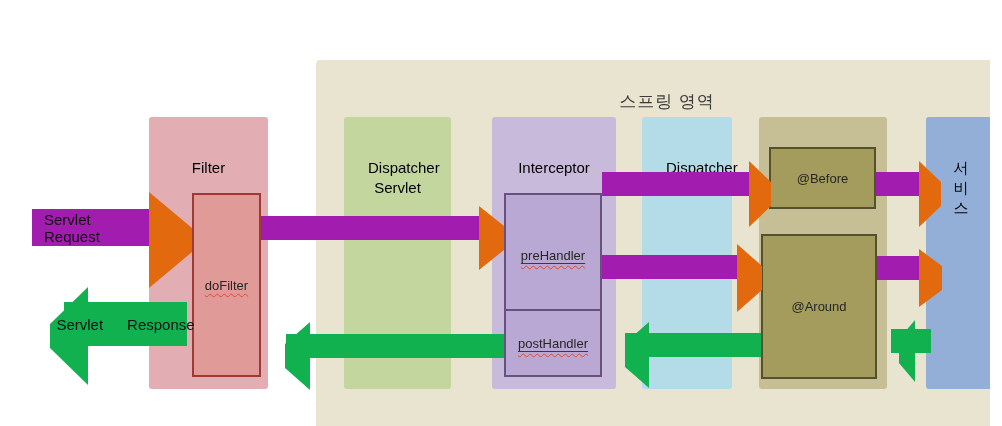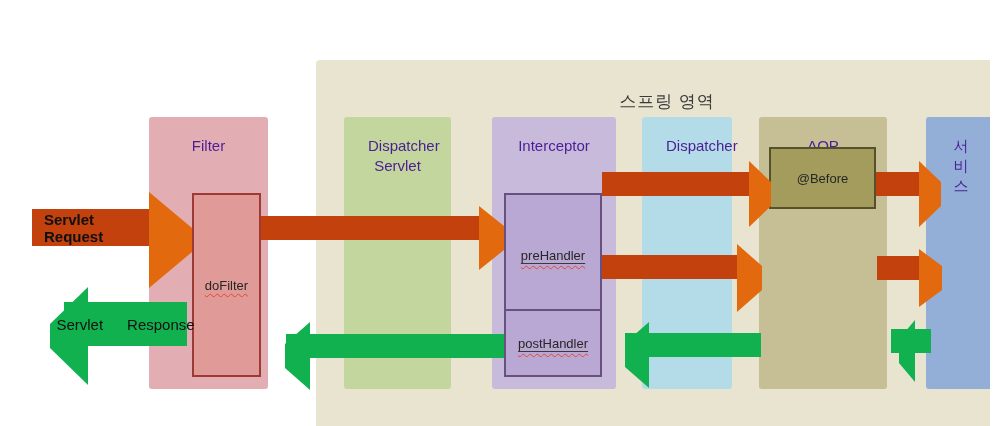--- a/index.html
+++ b/index.html
@@ -7,21 +7,21 @@
   #canvas { position:relative; width:1002px; height:426px; background:#ffffff; overflow:hidden; }
 
   .abs { position:absolute; }
 
   
   .spring-region { left:292px; top:36px; width:702px; height:388px; background:#e9e4d0; border-radius:4px; }
   .region-label { left:292px; top:54px; width:702px; text-align:center; font-size:17px; color:#3a3a3a; letter-spacing:1px; }
 
   
   .col { top:93px; height:272px; border-radius:3px; }
-  .col-label { padding-top:7px; text-align:center; font-size:15px; line-height:20px; color:#4c1d95; }
+  .col-label { padding-top:7px; text-align:center; font-size:15px; line-height:20px; color:#000000;margin-top:22px; }
   .col-filter      { left:125px; width:119px; background:#e2aeb3; }
   .col-dispatcher  { left:320px; width:107px; background:#c3d69e; }
   .col-interceptor { left:468px; width:124px; background:#c8badb; }
   .col-controller  { left:618px; width:90px;  background:#b3dce8; }
   .col-aop         { left:735px; width:128px; background:#c6be94; }
   .col-service     { left:902px; width:70px;  background:#93afd8; }
 
   
   .box { display:flex; align-items:center; justify-content:center; font-size:13px; color:#262626; border-radius:0; }
   .box-dofilter    { left:168px; top:169px; width:69px;  height:184px; background:#e09b98; border:2px solid #9e3a33; }
@@ -31,21 +31,21 @@
   .box-around      { left:737px; top:210px; width:116px; height:145px; background:#a39c5c; border:2px solid #55512c; }
 
   
   .ul-solid { text-decoration: underline; text-decoration-color:#3a3a3a; text-decoration-thickness:1px; text-underline-offset:3px; }
   .ul-wavy  { text-decoration: underline wavy #e0492e; text-decoration-thickness:1px; text-underline-offset:5px; }
   .ul-wavy-only { text-decoration: underline wavy #e0492e; text-decoration-thickness:1px; text-underline-offset:3px; }
 
   
   .a-body { position:absolute; }
   .a-head { position:absolute; width:0; height:0; border-style:solid; }
-  .orange { background:#c2410c;font-weight:bold; }
+  .orange { background:#a21caf; }
   .green  { background:#12b150; }
   .a-text { display:flex; align-items:center; justify-content:center; color:#101010; }
 
   
   .r1-body { left:8px;   top:185px; width:117px; height:37px; font-size:15px; }
   .r1-head { left:125px; top:168px; border-width:36px 0 36px 43px; border-color:transparent transparent transparent #e2690d; }
   .r2-body { left:237px; top:192px; width:218px; height:20px; }
   .r2-head { left:455px; top:182px; border-width:20px 0 20px 25px; border-color:transparent transparent transparent #e2690d; }
   .r3-body { left:578px; top:148px; width:147px; height:20px; }
   .r3-head { left:725px; top:137px; border-width:21px 0 21px 22px; border-color:transparent transparent transparent #e2690d; }
@@ -98,20 +98,23 @@
   </div>
   <div class="abs box box-prehandler">
     <span class="ul-solid"><span class="ul-wavy">preHandler</span></span>
   </div>
   <div class="abs box box-posthandler">
     <span class="ul-solid"><span class="ul-wavy">postHandler</span></span>
   </div>
   <div class="abs box box-before">
     <span>@Before</span>
   </div>
+  <div class="abs box box-around">
+    <span>@Around</span>
+  </div>
 
   <div>
     <div class="a-body a-text orange r1-body">Servlet Request</div>
     <div class="a-head r1-head"></div>
   </div>
   <div>
     <div class="a-body orange r2-body"></div>
     <div class="a-head r2-head"></div>
   </div>
   <div>

